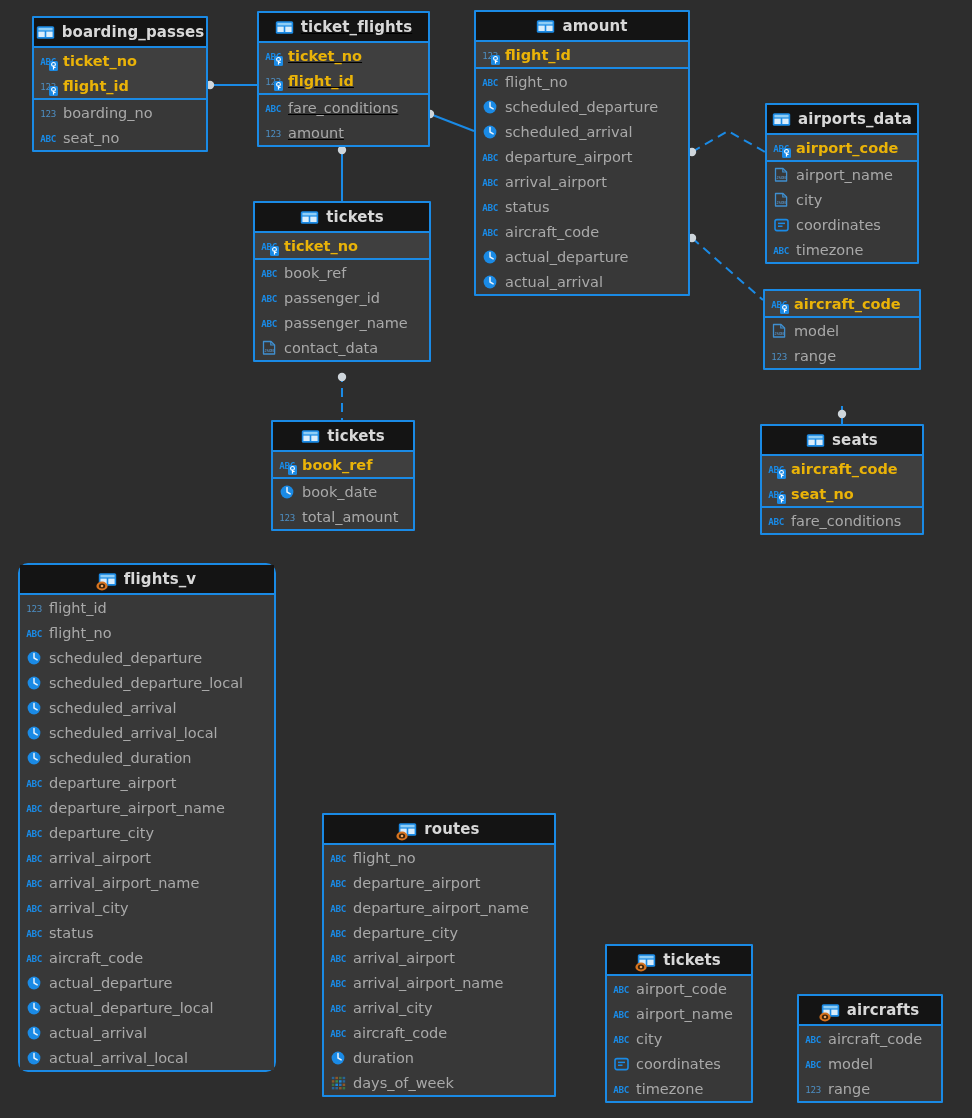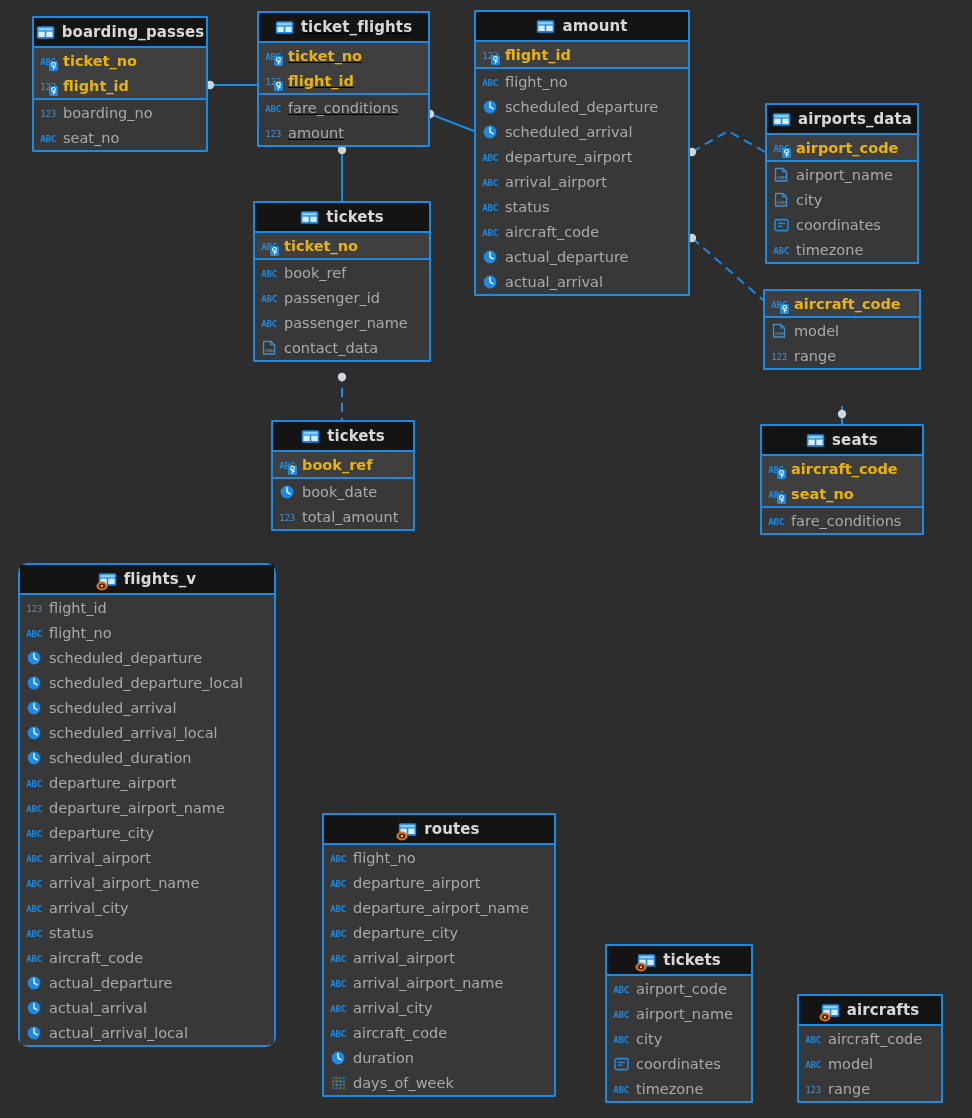--- a/index.html
+++ b/index.html
@@ -716,20 +716,29 @@
           </span>
           <span class="col-name">actual_departure</span>
         </div>
         <div class="col">
           <span class="ico">
             <svg viewBox="0 0 17 16" width="17" height="16">
               <circle cx="8" cy="8" r="6.4" fill="#1a8ae5"></circle>
               <path d="M8 3.6 L8 8 L11.2 9.8" fill="none" stroke="#e8f2fb" stroke-width="1.5" stroke-linecap="round" stroke-linejoin="round"></path>
             </svg>
           </span>
+          <span class="col-name">actual_departure_local</span>
+        </div>
+        <div class="col">
+          <span class="ico">
+            <svg viewBox="0 0 17 16" width="17" height="16">
+              <circle cx="8" cy="8" r="6.4" fill="#1a8ae5"></circle>
+              <path d="M8 3.6 L8 8 L11.2 9.8" fill="none" stroke="#e8f2fb" stroke-width="1.5" stroke-linecap="round" stroke-linejoin="round"></path>
+            </svg>
+          </span>
           <span class="col-name">actual_arrival</span>
         </div>
         <div class="col">
           <span class="ico">
             <svg viewBox="0 0 17 16" width="17" height="16">
               <circle cx="8" cy="8" r="6.4" fill="#1a8ae5"></circle>
               <path d="M8 3.6 L8 8 L11.2 9.8" fill="none" stroke="#e8f2fb" stroke-width="1.5" stroke-linecap="round" stroke-linejoin="round"></path>
             </svg>
           </span>
           <span class="col-name">actual_arrival_local</span>

